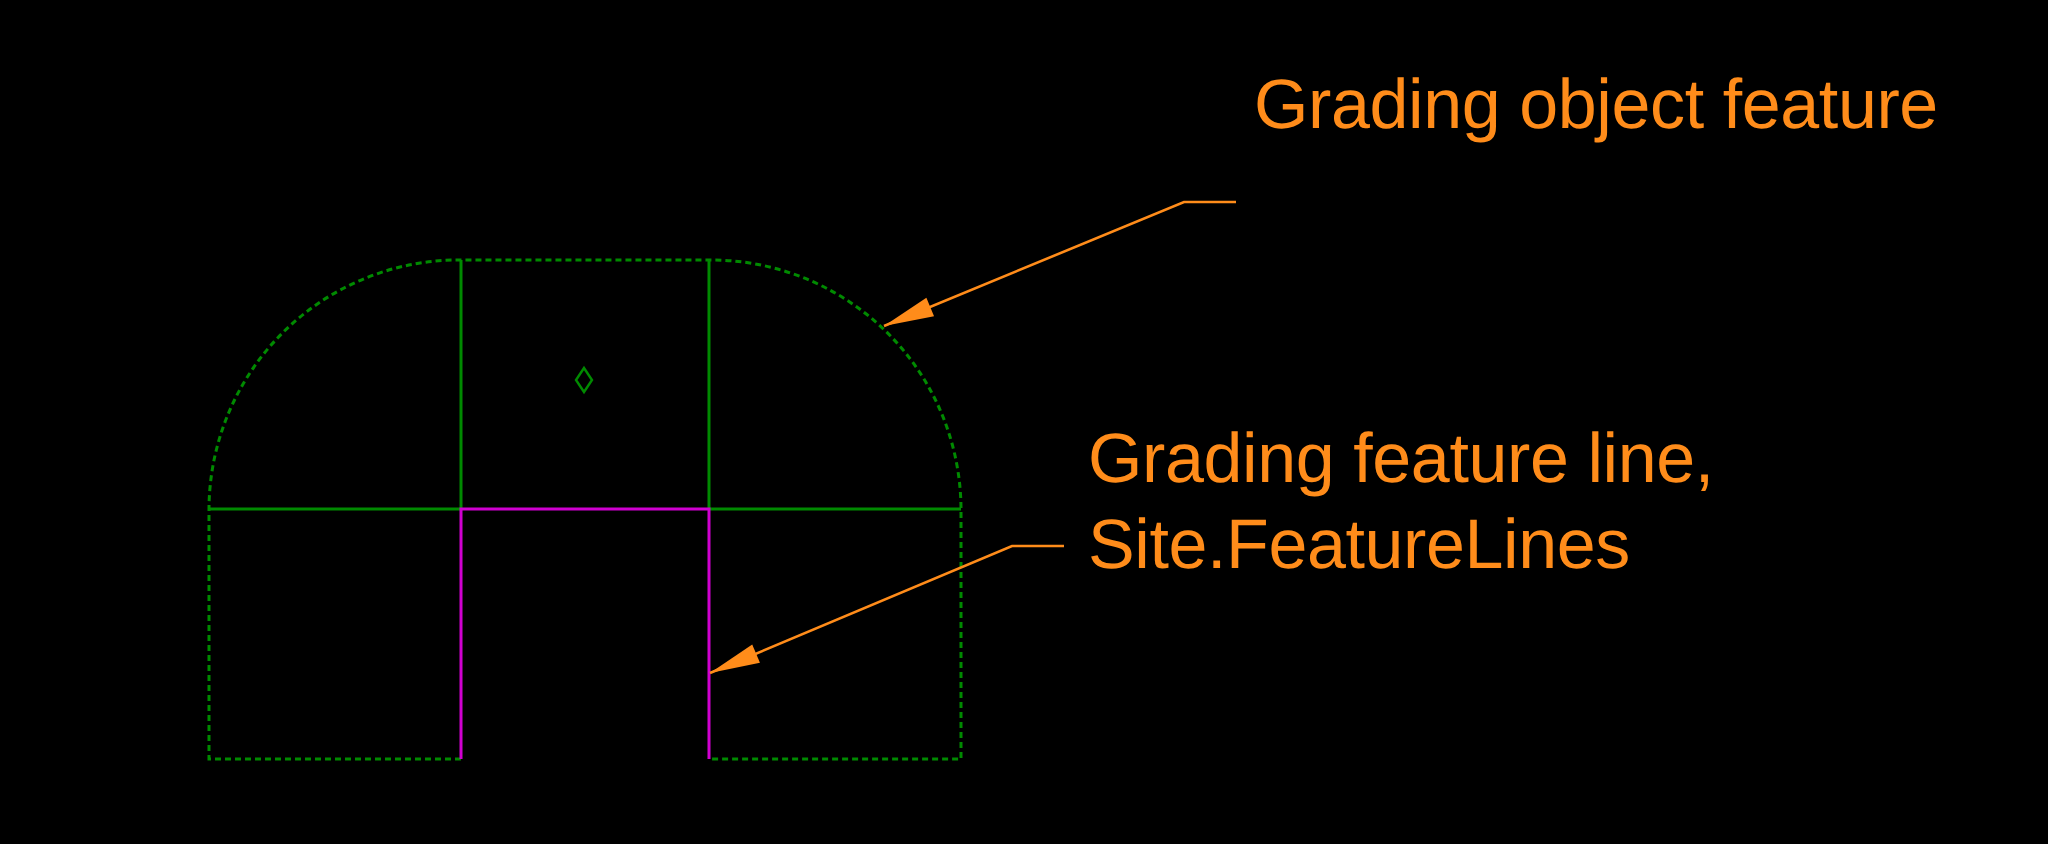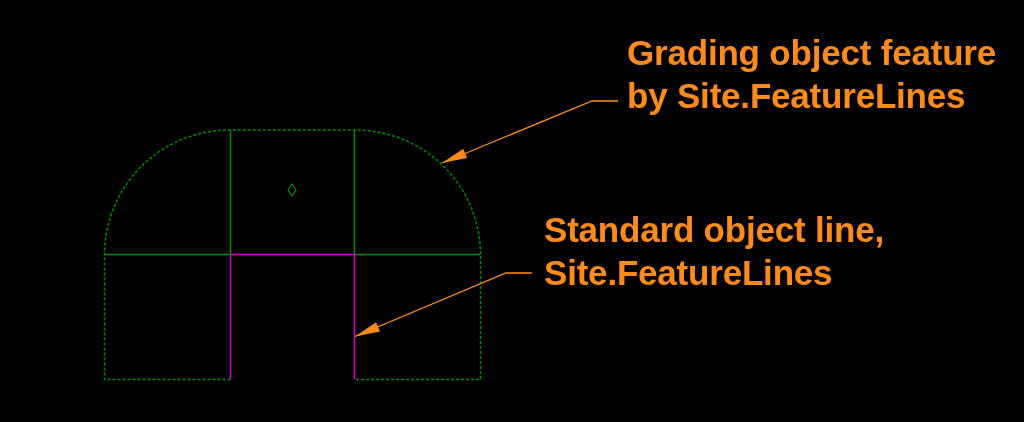--- a/index.html
+++ b/index.html
@@ -7,21 +7,21 @@
     #canvas { position: absolute; left: 0; top: 0; width: 1024px; height: 422px; }
     .label {
       position: absolute;
       font-family: "Liberation Sans", sans-serif;
       font-size: 35px;
       line-height: 43px;
       color: #ff8c1a;
       white-space: nowrap;
       letter-spacing: -0.2px;
     }
-    .label div { height: 43px; font-weight: bold; }
+    .label div { height: 43px; }
     #label-grading { left: 627px; top: 31px; }
     #label-standard { left: 544px; top: 208px; }
   </style>
 </head>
 <body>
 
 <svg id="canvas" width="1024" height="422" viewBox="0 0 1024 422" xmlns="http://www.w3.org/2000/svg">
 
   <path id="grading-outline" fill="none" stroke="#008a00" stroke-width="1.5" stroke-dasharray="3,2" d="M 230.5 379.5 L 104.5 379.5 L 104.5 254.5 A 125 125 0 0 1 230.5 130 L 354.5 130 A 125 125 0 0 1 480.5 254.5 L 480.5 379.5 L 354.5 379.5"></path>
 
@@ -41,19 +41,18 @@
       <polygon points="442,163 467.0141168767113,158.07110997503224 463.1942271073613,148.82944117821773" fill="#ff8c1a"></polygon>
     </g>
   <g id="leader-standard">
       <polyline points="532,273 506,273 355,336.5" fill="none" stroke="#ff8c1a" stroke-width="1.3"></polyline>
       <polygon points="355,336.5 379.9834292393616,331.41784854202353 376.1069533524967,322.1997720236519" fill="#ff8c1a"></polygon>
     </g>
 </svg>
 
 <div class="label" id="label-grading">
   <div>Grading object feature</div>
-  <div>by Site.FeatureLines</div>
 </div>
 
 <div class="label" id="label-standard">
-  <div>Standard object line,</div>
+  <div>Grading feature line,</div>
   <div>Site.FeatureLines</div>
 </div>
 
 </body></html>

